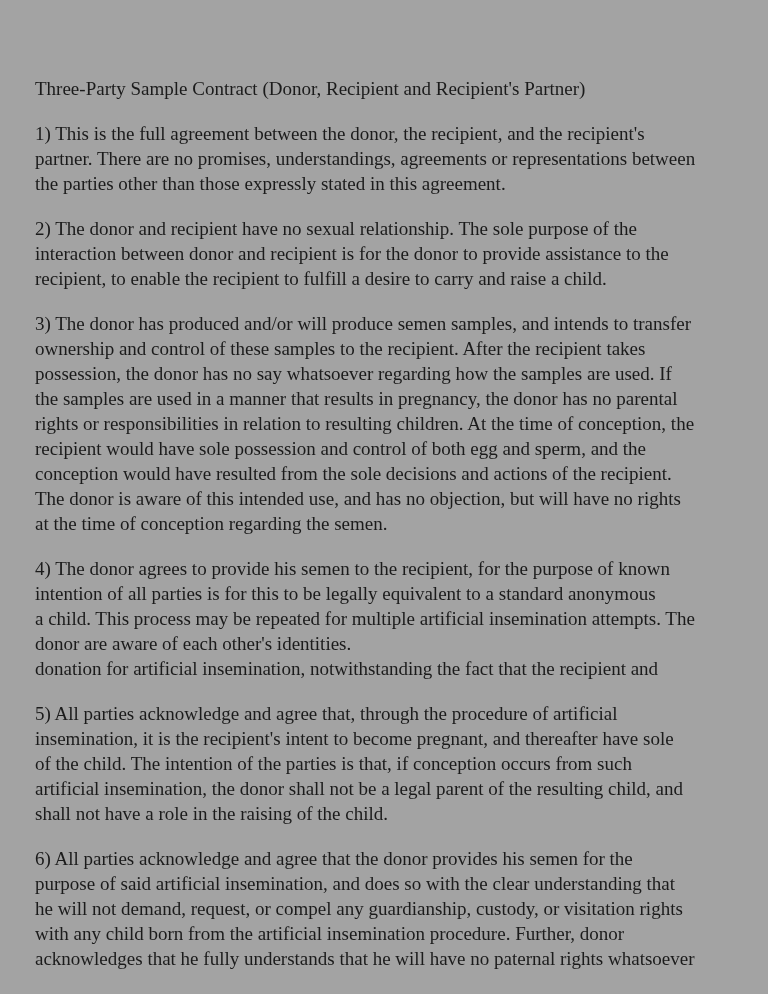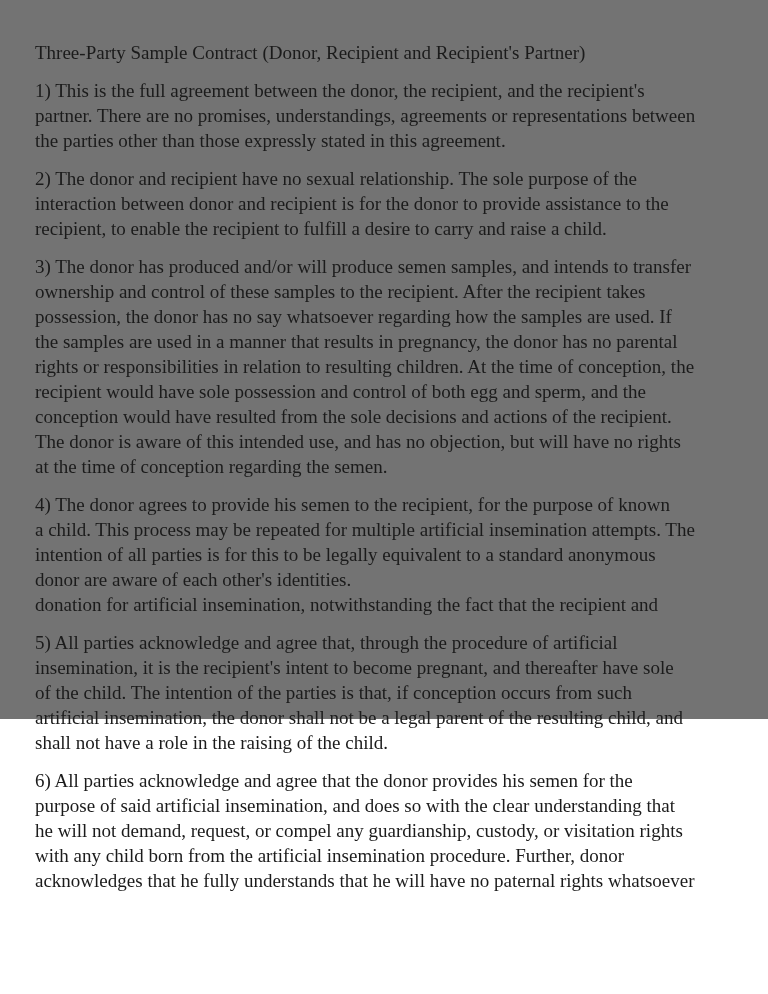--- a/index.html
+++ b/index.html
@@ -10,35 +10,35 @@
     width: 768px;
     height: 994px;
     background: #ffffff;
     overflow: hidden;
     font-family: "Liberation Serif", "DejaVu Serif", serif;
     color: #1b1b1b;
   }
   .page {
     box-sizing: border-box;
     width: 768px;
-    height: 719px;
-    padding: 40px 26px 0 35px;
-    background: #737373;
+    height: 994px;
+    padding: 76px 26px 0 35px;
+    background: #a3a3a3;
   }
   .title {
     font-size: 19px;
     line-height: 25px;
     font-weight: normal;
     white-space: nowrap;
   }
   .paragraphs {
     margin: 0;
   }
   .para {
-    margin-top: 13px;
+    margin-top: 20px;
     padding-top: 0;
   }
   .para .line {
     font-size: 19px;
     line-height: 25px;
     white-space: nowrap;
   }
 </style>
 </head>
 <body style="background: rgb(255, 255, 255); color: rgb(27, 27, 27);">
@@ -62,22 +62,22 @@
         <div class="line">possession, the donor has no say whatsoever regarding how the samples are used. If</div>
         <div class="line">the samples are used in a manner that results in pregnancy, the donor has no parental</div>
         <div class="line">rights or responsibilities in relation to resulting children. At the time of conception, the</div>
         <div class="line">recipient would have sole possession and control of both egg and sperm, and the</div>
         <div class="line">conception would have resulted from the sole decisions and actions of the recipient.</div>
         <div class="line">The donor is aware of this intended use, and has no objection, but will have no rights</div>
         <div class="line">at the time of conception regarding the semen.</div>
       </div>
       <div class="para">
         <div class="line">4) The donor agrees to provide his semen to the recipient, for the purpose of known</div>
+        <div class="line">intention of all parties is for this to be legally equivalent to a standard anonymous</div>
         <div class="line">a child. This process may be repeated for multiple artificial insemination attempts. The</div>
-        <div class="line">intention of all parties is for this to be legally equivalent to a standard anonymous</div>
         <div class="line">donor are aware of each other's identities.</div>
         <div class="line">donation for artificial insemination, notwithstanding the fact that the recipient and</div>
       </div>
       <div class="para">
         <div class="line">5) All parties acknowledge and agree that, through the procedure of artificial</div>
         <div class="line">insemination, it is the recipient's intent to become pregnant, and thereafter have sole</div>
         <div class="line">of the child. The intention of the parties is that, if conception occurs from such</div>
         <div class="line">artificial insemination, the donor shall not be a legal parent of the resulting child, and</div>
         <div class="line">shall not have a role in the raising of the child.</div>
       </div>

